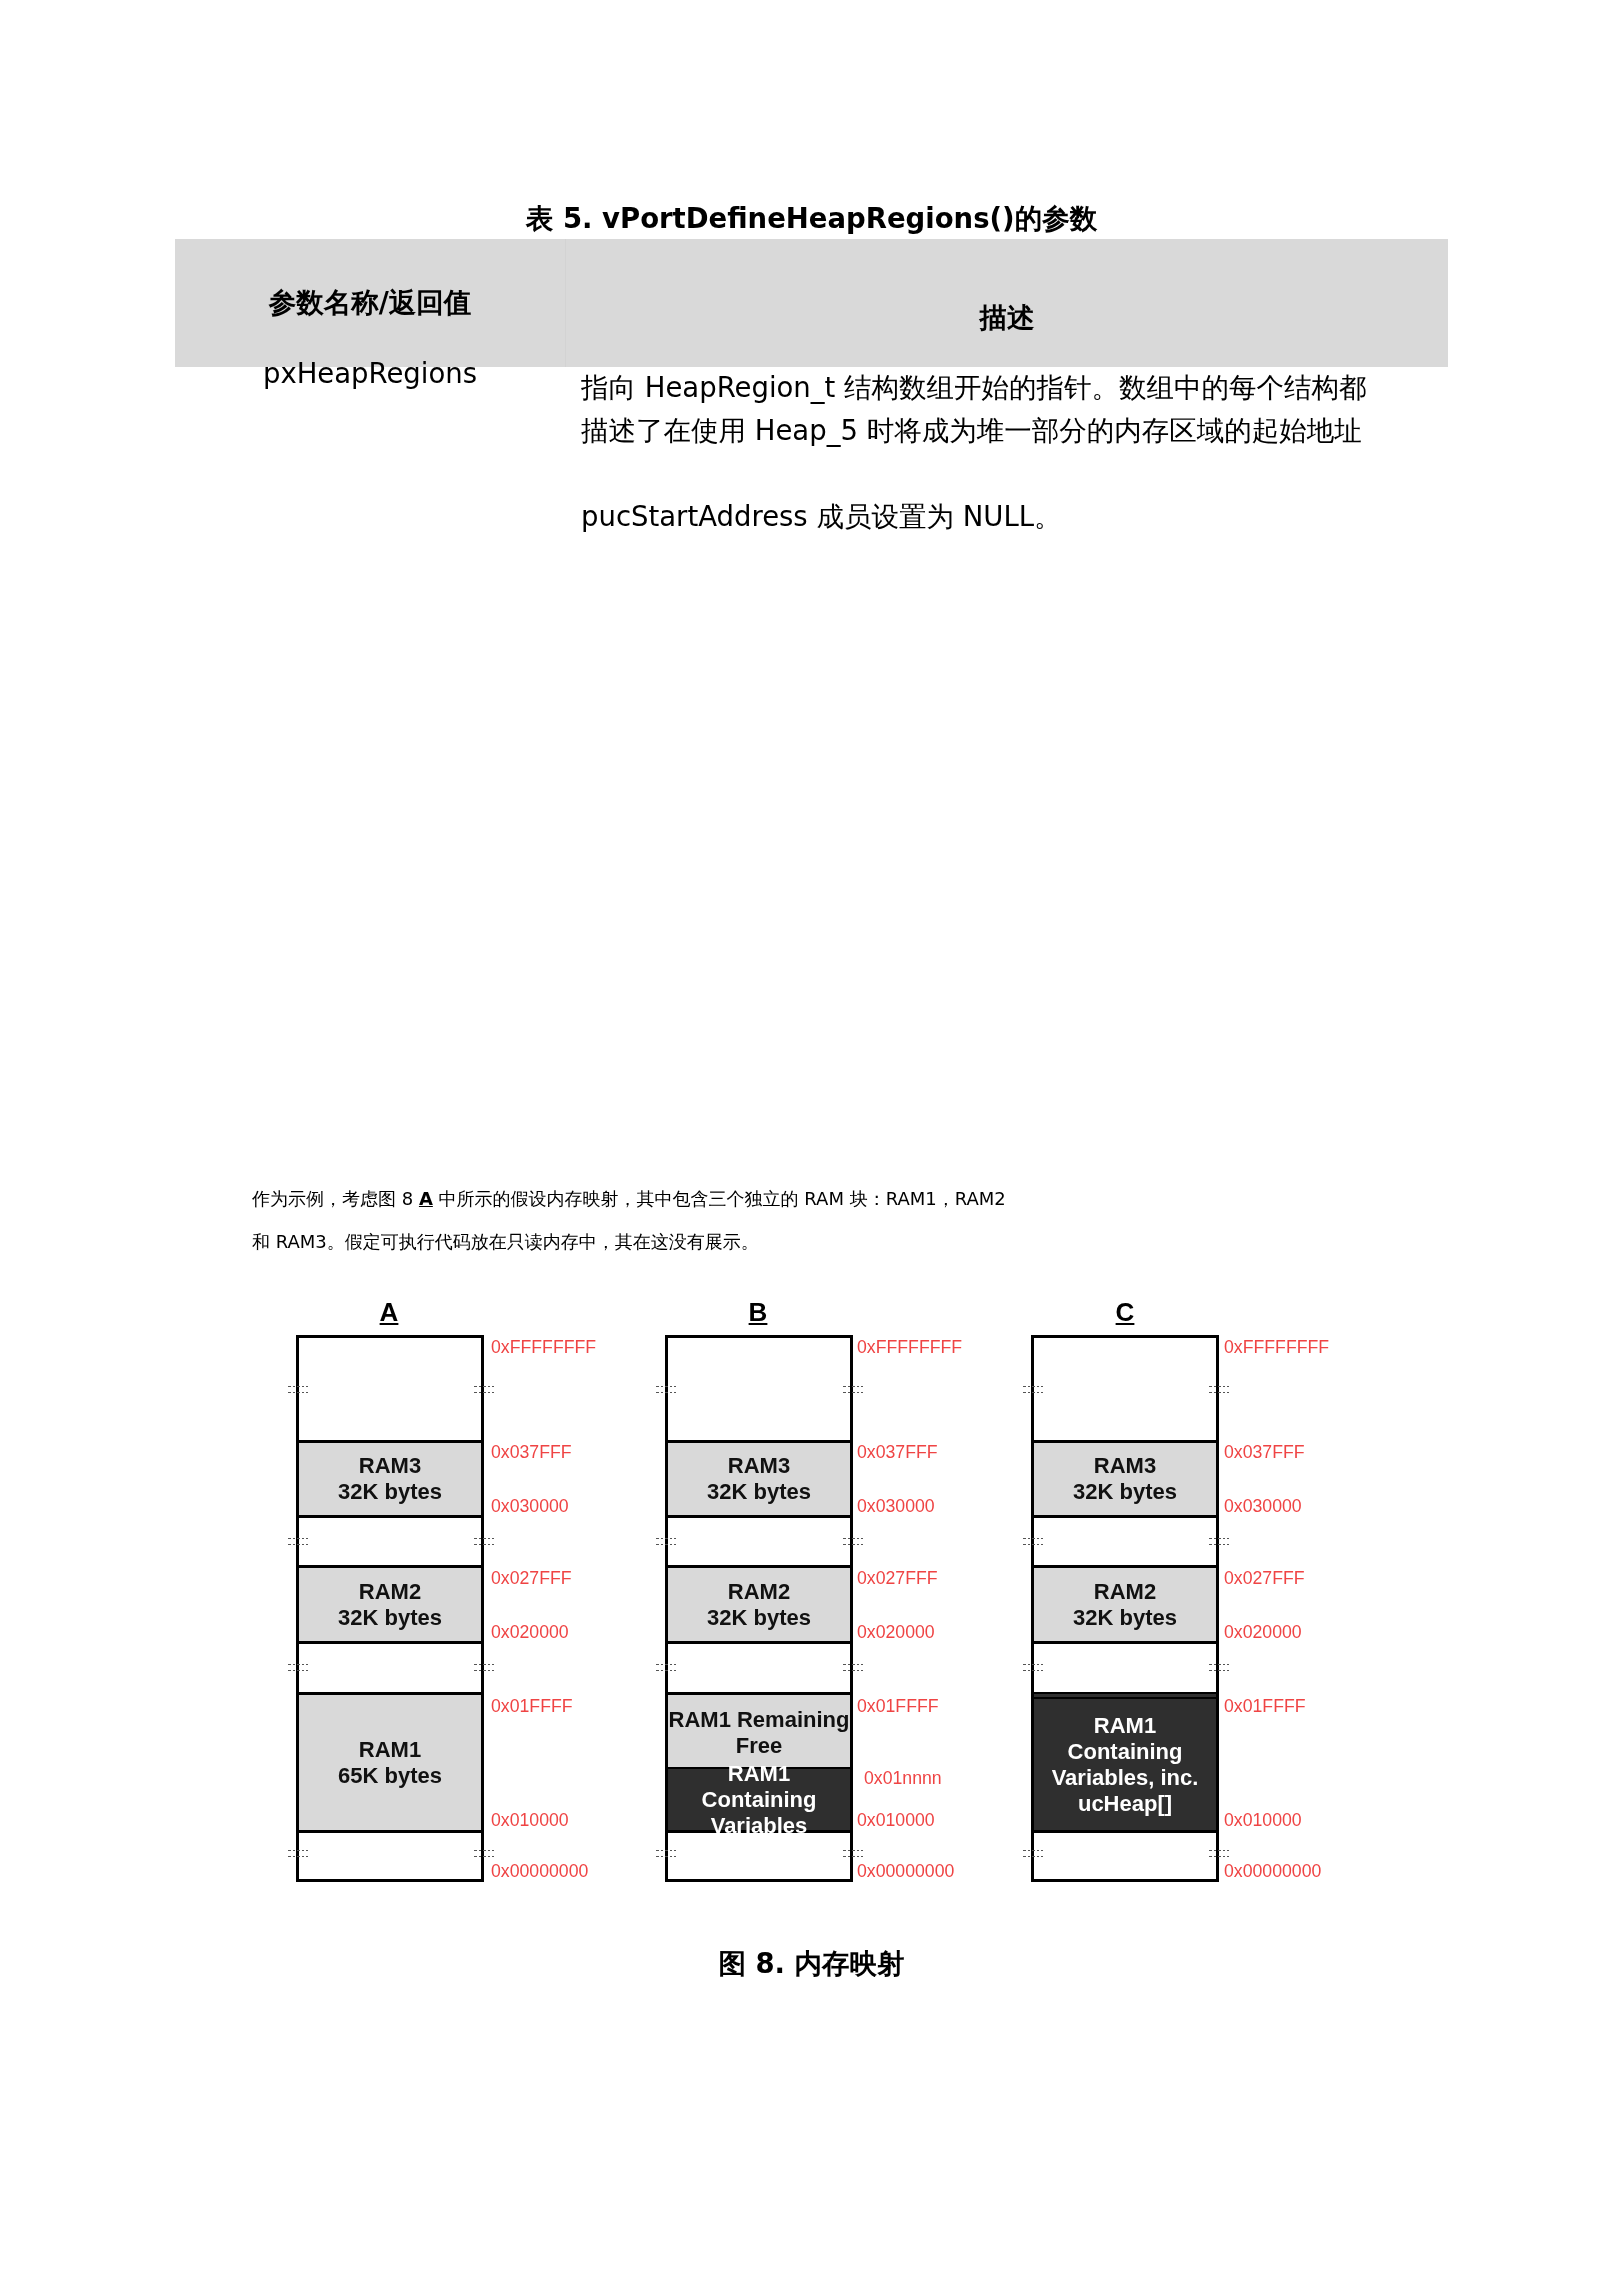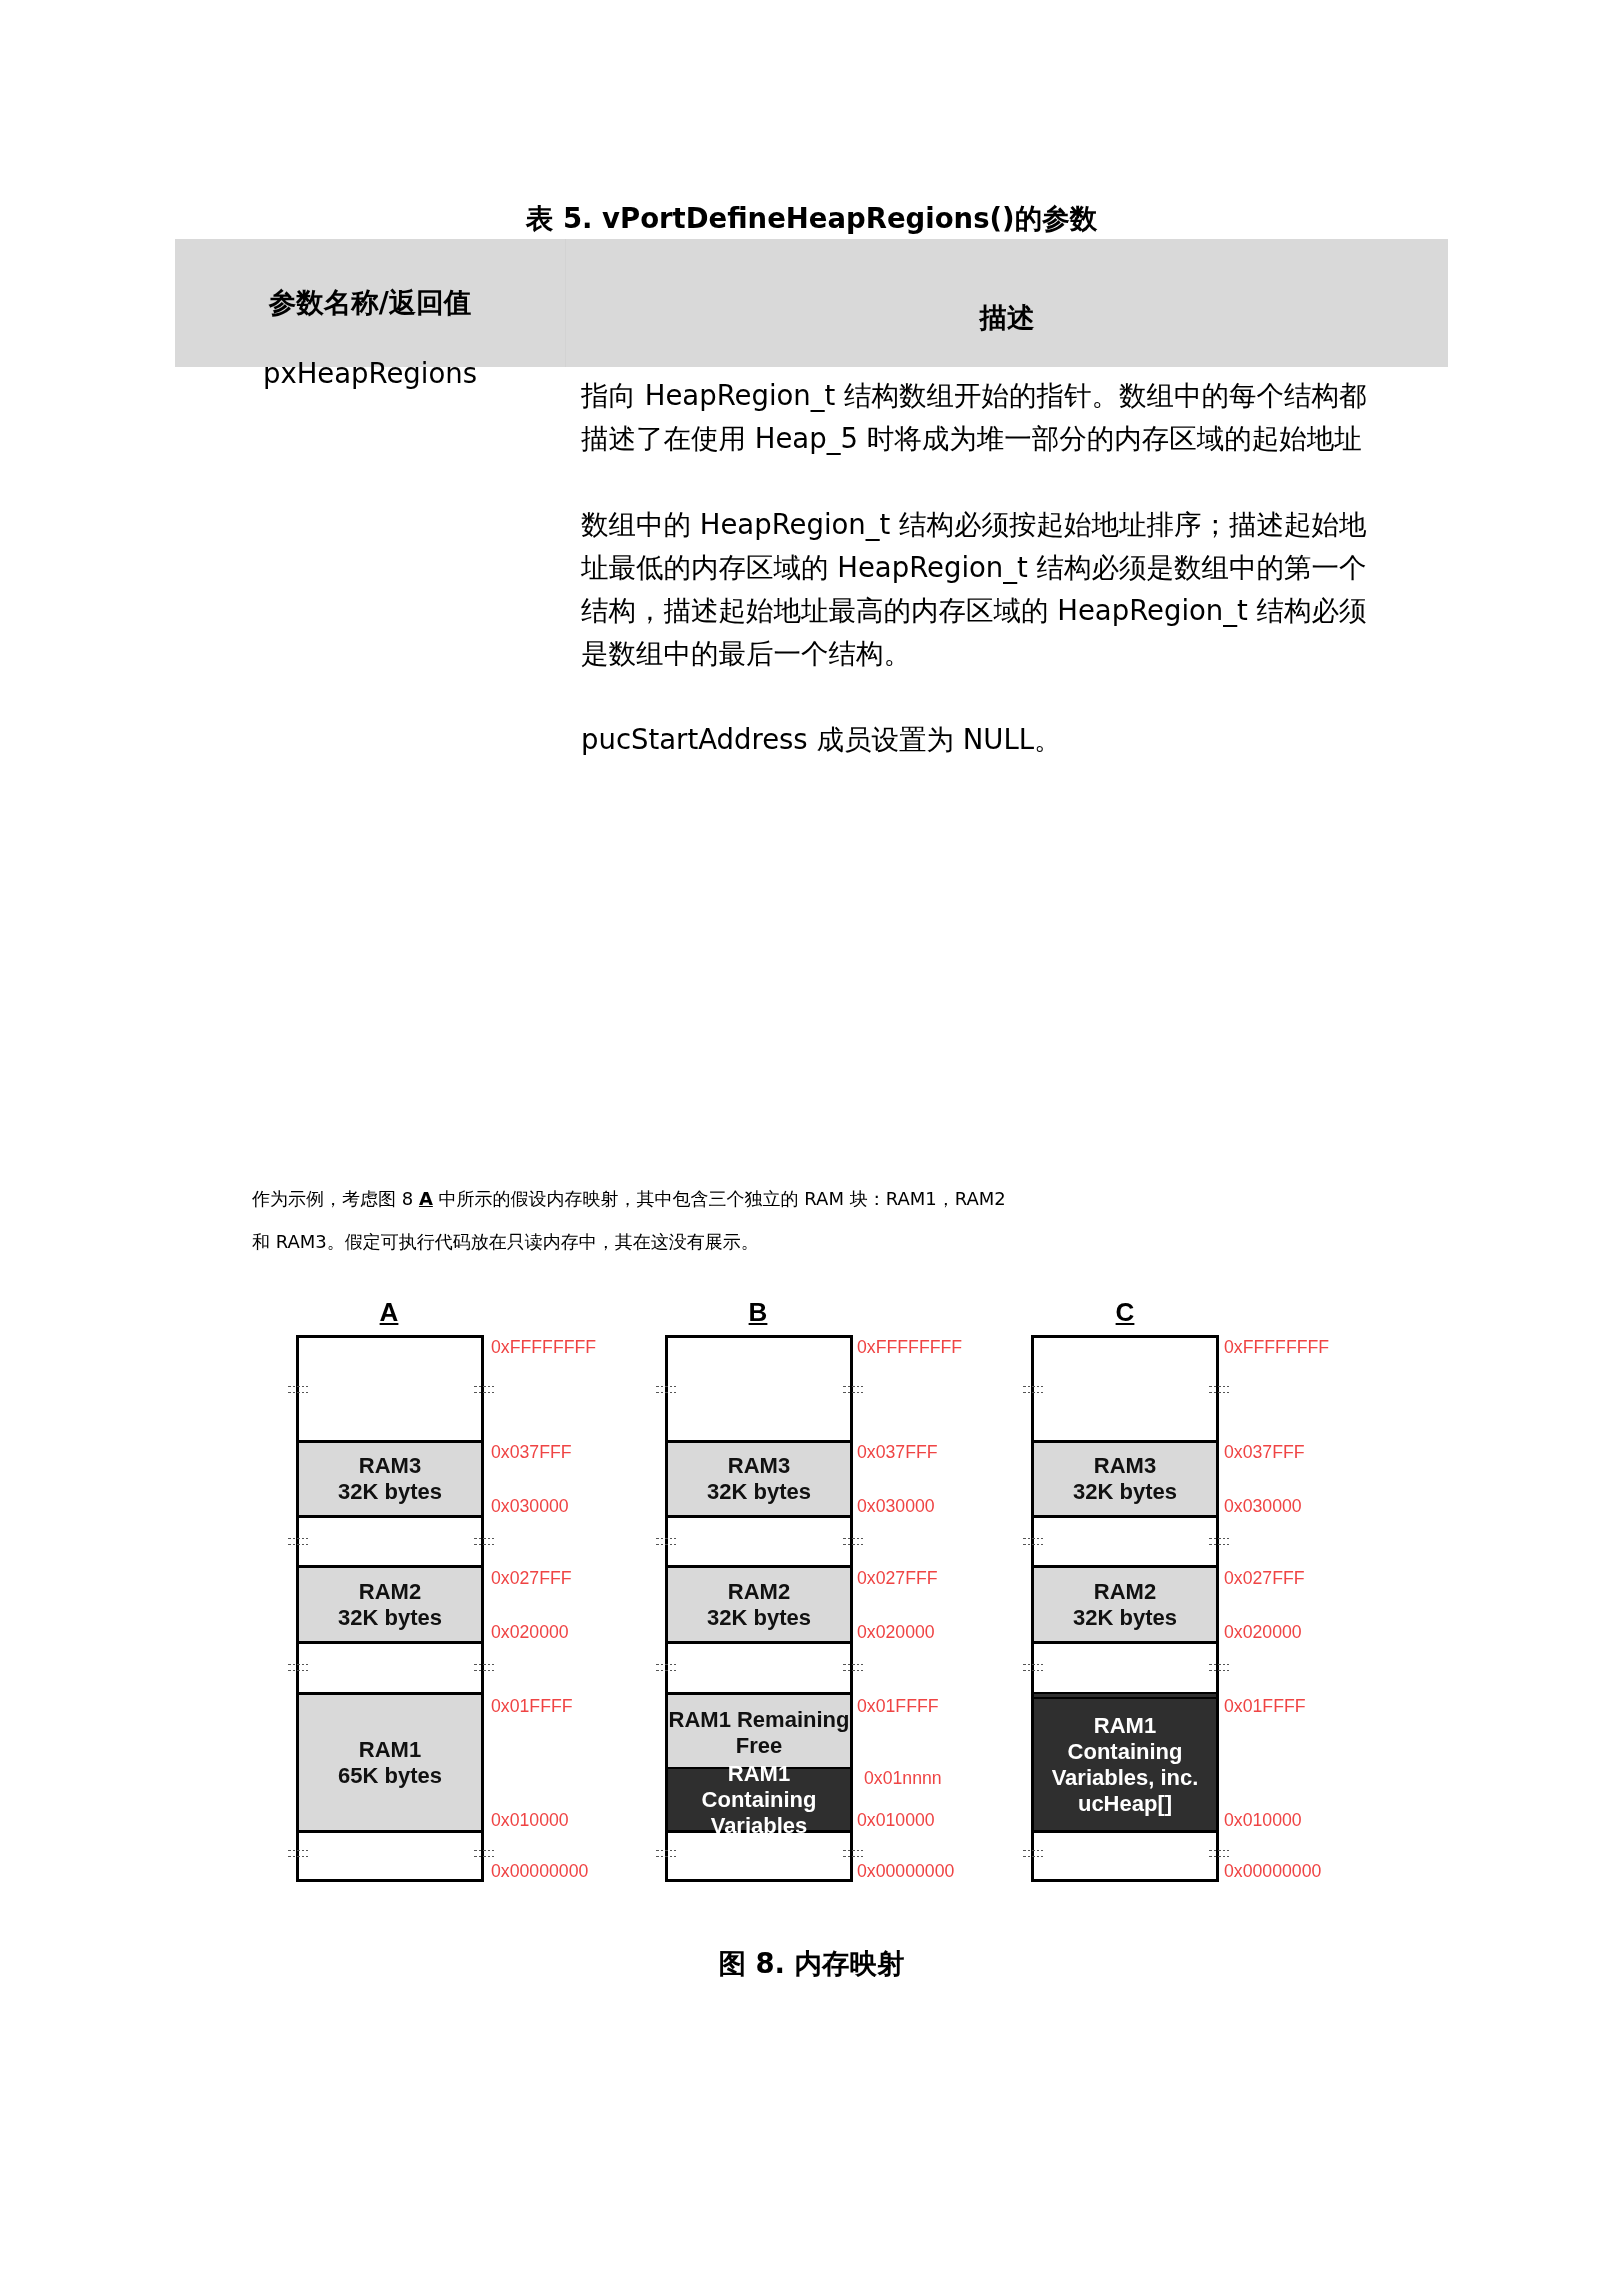--- a/index.html
+++ b/index.html
@@ -14,21 +14,21 @@
   
   .table-header { left:175px; top:239px; width:1273px; height:128px; background:#d9d9d9; }
   .th-col-divider { left:565px; top:239px; width:1.3px; height:128px; background:#d3d3d3; }
   .th-param { left:175px; top:239px; width:390px; height:128px; display:flex; align-items:center;
               justify-content:center; font-size:27.5px; font-weight:bold; }
   .th-desc { left:566px; top:239px; width:882px; height:157px; display:flex; align-items:center;
              justify-content:center; font-size:27.5px; font-weight:bold; }
 
   .td-param { left:175px; width:390px; top:352px; text-align:center; font-size:27.5px; line-height:42px; }
   .td-desc { left:581px; width:864px; top:366px; font-size:27.5px; line-height:43px; }
-  .desc-para { margin:8px 0 43px 0; white-space:normal; }
+  .desc-para { margin:0 0 43px 0; white-space:normal; }
   .desc-line { display:block; white-space:nowrap; }
 
   
   .intro { left:252px; top:1177px; width:1152px; font-size:18px; line-height:43px; }
   .intro .line { display:block; white-space:nowrap; }
   .fig-ref { font-weight:bold; text-decoration:underline; }
 
   
   .col-title { font-family:"Liberation Sans", sans-serif; font-size:26px; font-weight:bold;
                text-decoration:underline; text-align:center; width:190px; line-height:29px; }
@@ -59,26 +59,20 @@
   </div>
 <div class="abs th-desc">
     <span>描述</span>
   </div>
 
 <div class="abs td-param">pxHeapRegions</div>
 <div class="abs td-desc">
   <p class="desc-para">
     <span class="desc-line">指向 HeapRegion_t 结构数组开始的指针。数组中的每个结构都</span>
     <span class="desc-line">描述了在使用 Heap_5 时将成为堆一部分的内存区域的起始地址</span>
-  </p>
-  <p class="desc-para">
-    <span class="desc-line">数组中的 HeapRegion_t 结构必须按起始地址排序；描述起始地</span>
-    <span class="desc-line">址最低的内存区域的 HeapRegion_t 结构必须是数组中的第一个</span>
-    <span class="desc-line">结构，描述起始地址最高的内存区域的 HeapRegion_t 结构必须</span>
-    <span class="desc-line">是数组中的最后一个结构。</span>
   </p>
   <p class="desc-para">
     <span class="desc-line">pucStartAddress 成员设置为 NULL。</span>
   </p>
 </div>
 
 <div class="abs intro">
   <span class="line"><span>作为示例，考虑图 8 </span><span class="fig-ref">A</span><span> 中所示的假设内存映射，其中包含三个独立的 RAM 块：RAM1，RAM2</span></span>
   <span class="line">和 RAM3。假定可执行代码放在只读内存中，其在这没有展示。</span>
 </div>

